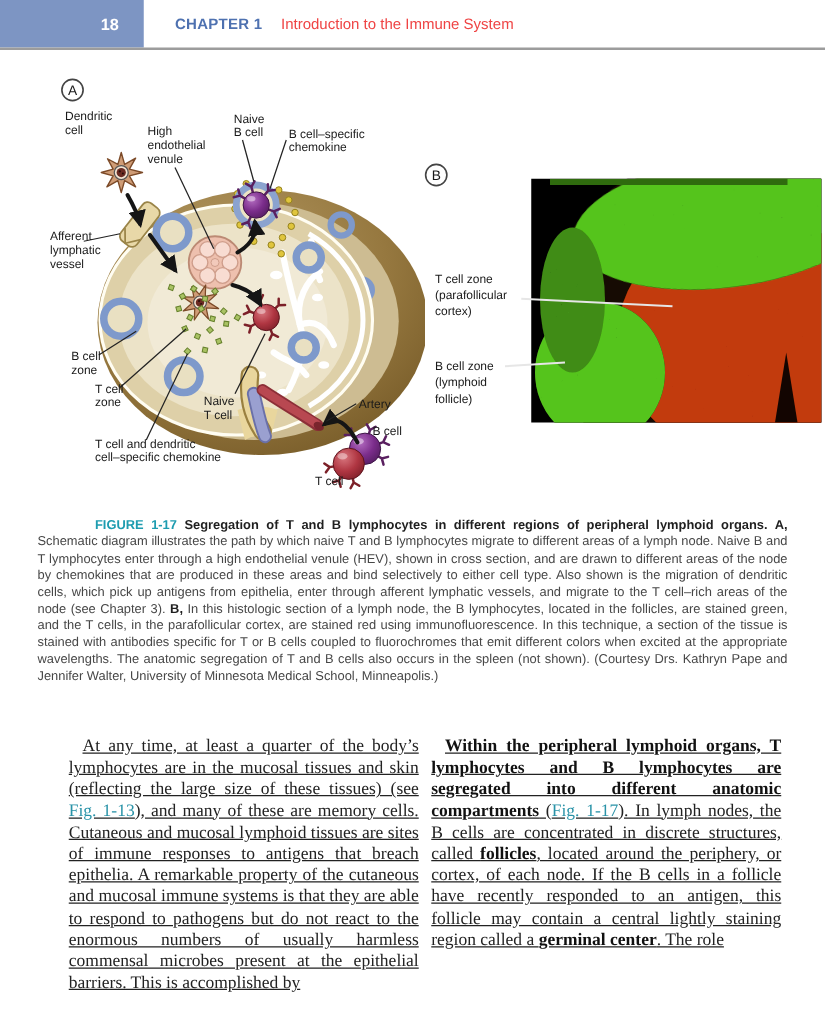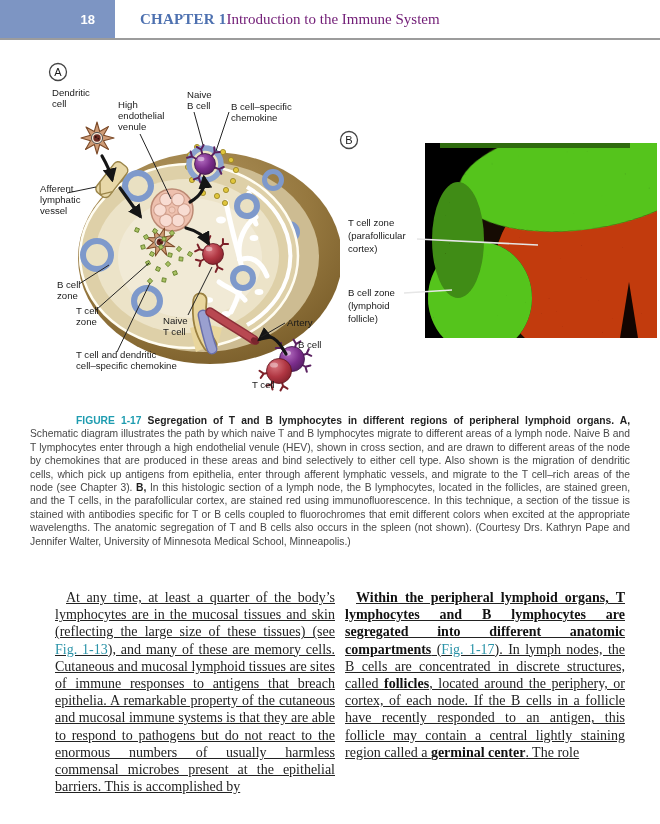--- a/index.html
+++ b/index.html
@@ -3,23 +3,23 @@
 <meta charset="utf-8">
 <style>
   html,body{margin:0;padding:0;background:#ffffff;}
   body{width:660px;height:824px;position:relative;font-family:"Liberation Sans",sans-serif;overflow:hidden;}
   .page{position:absolute;inset:0;background:#fff;border-radius:16px;}
 
   
   .pagenum-block{position:absolute;left:0;top:0;width:115px;height:38px;background:#7d95c3;
     display:flex;align-items:center;justify-content:flex-end;padding-right:20px;box-sizing:border-box;}
   .pagenum-block span{color:#fff;font-weight:bold;font-size:13px;}
-  .chapter-line{position:absolute;left:140px;top:0;height:38px;display:flex;align-items:center;font-size:15px;font-family:Liberation Serif, serif;}
+  .chapter-line{position:absolute;left:140px;top:0;height:38px;display:flex;align-items:center;gap:15px;font-size:12px;}
   .chapter{color:#4e71b0;font-weight:bold;letter-spacing:.2px;}
-  .chapter-title{color:#701a75;}
+  .chapter-title{color:#ef4444;}
   .rule{position:absolute;top:38px;left:0;width:660px;height:2px;background:#9c9c9c;}
 
   
   .panel-a{position:absolute;left:40px;top:60px;}
   .panel-b{position:absolute;left:330px;top:100px;}
   svg text{font-family:"Liberation Sans",sans-serif;font-size:9.6px;fill:#1a1a1a;}
   svg .marker-letter{font-size:11px;}
 
   
   .caption{position:absolute;left:30px;top:414px;width:600px;margin:0;

